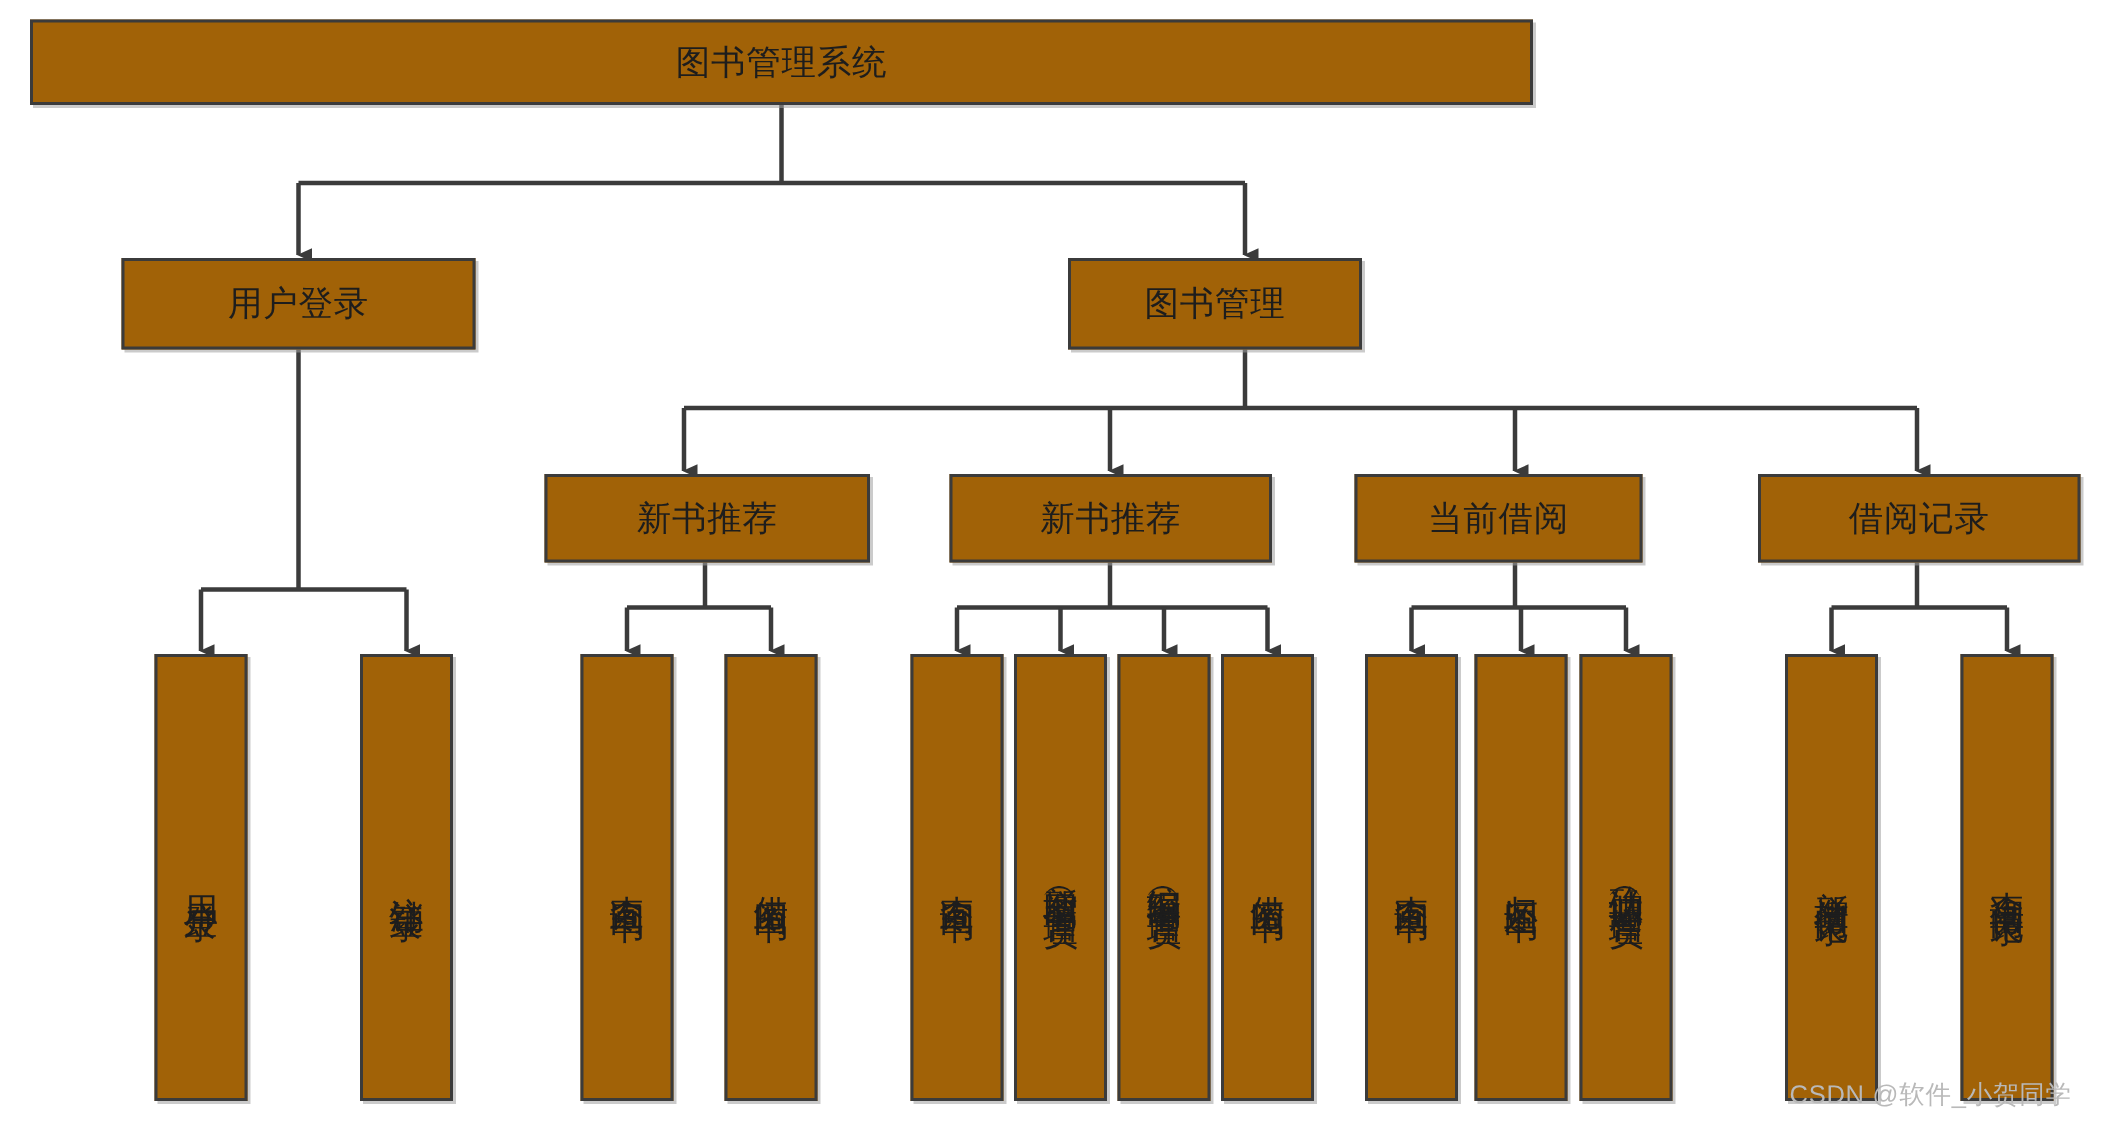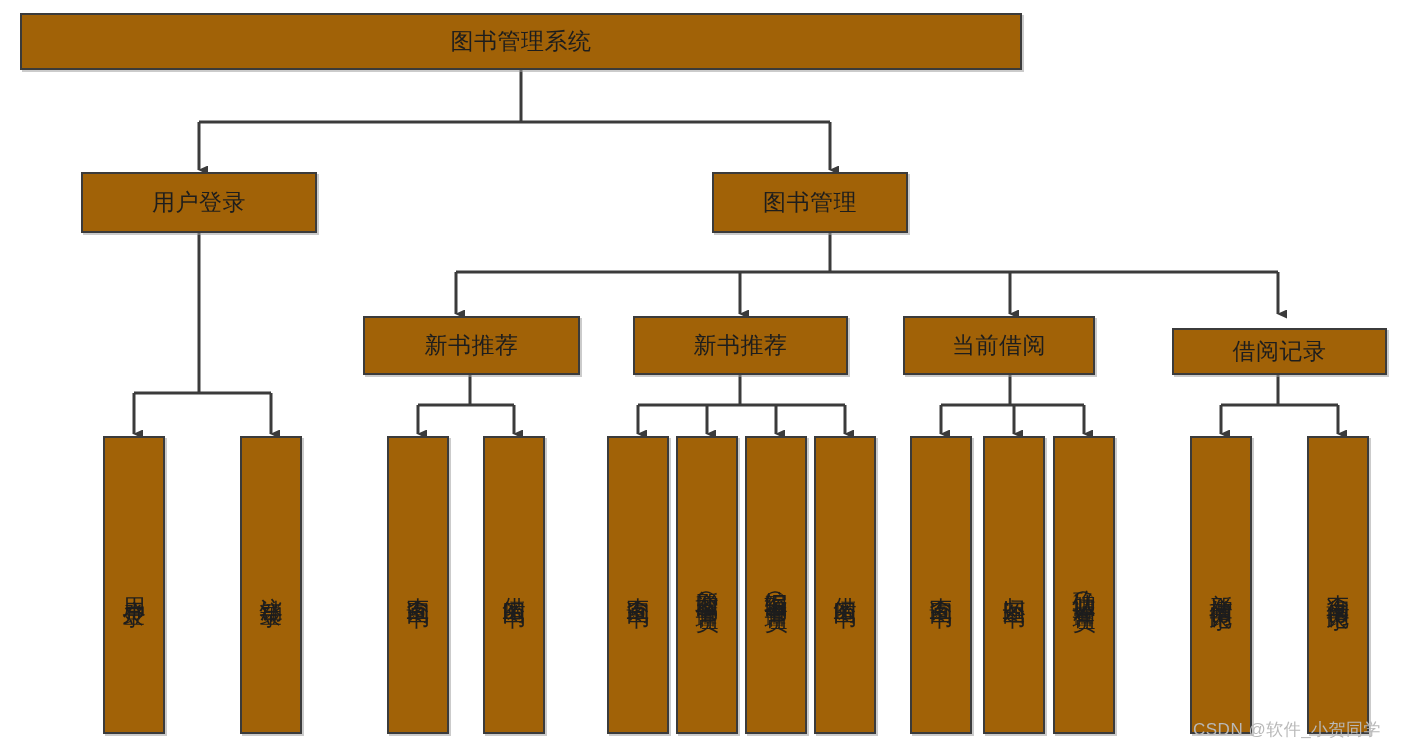--- a/index.html
+++ b/index.html
@@ -120,21 +120,21 @@
       </div>
       <div class="node horizontal" style="left: 363px; top: 316px; width: 217px; height: 59px; border-color: rgb(59, 59, 59);">
         <span class="label" style="color: rgb(29, 29, 29);">新书推荐</span>
       </div>
       <div class="node horizontal" style="left: 633px; top: 316px; width: 215px; height: 59px; border-color: rgb(59, 59, 59);">
         <span class="label" style="color: rgb(29, 29, 29);">新书推荐</span>
       </div>
       <div class="node horizontal" style="left: 903px; top: 316px; width: 192px; height: 59px; border-color: rgb(59, 59, 59);">
         <span class="label" style="color: rgb(29, 29, 29);">当前借阅</span>
       </div>
-      <div class="node horizontal" style="left: 1172px; top: 328px; width: 215px; height: 47px; border-color: rgb(59, 59, 59);">
+      <div class="node horizontal" style="left: 1172px; top: 316px; width: 215px; height: 59px; border-color: rgb(59, 59, 59);">
         <span class="label" style="color: rgb(29, 29, 29);">借阅记录</span>
       </div>
       <div class="node vertical" style="left: 103px; top: 436px; width: 62px; height: 298px; border-color: rgb(59, 59, 59);">
         <span class="label" style="color: rgb(29, 29, 29);">用户登录</span>
       </div>
       <div class="node vertical" style="left: 240px; top: 436px; width: 62px; height: 298px; border-color: rgb(59, 59, 59);">
         <span class="label" style="color: rgb(29, 29, 29);">注销登录</span>
       </div>
       <div class="node vertical" style="left: 387px; top: 436px; width: 62px; height: 298px; border-color: rgb(59, 59, 59);">
         <span class="label" style="color: rgb(29, 29, 29);">查询图书</span>

